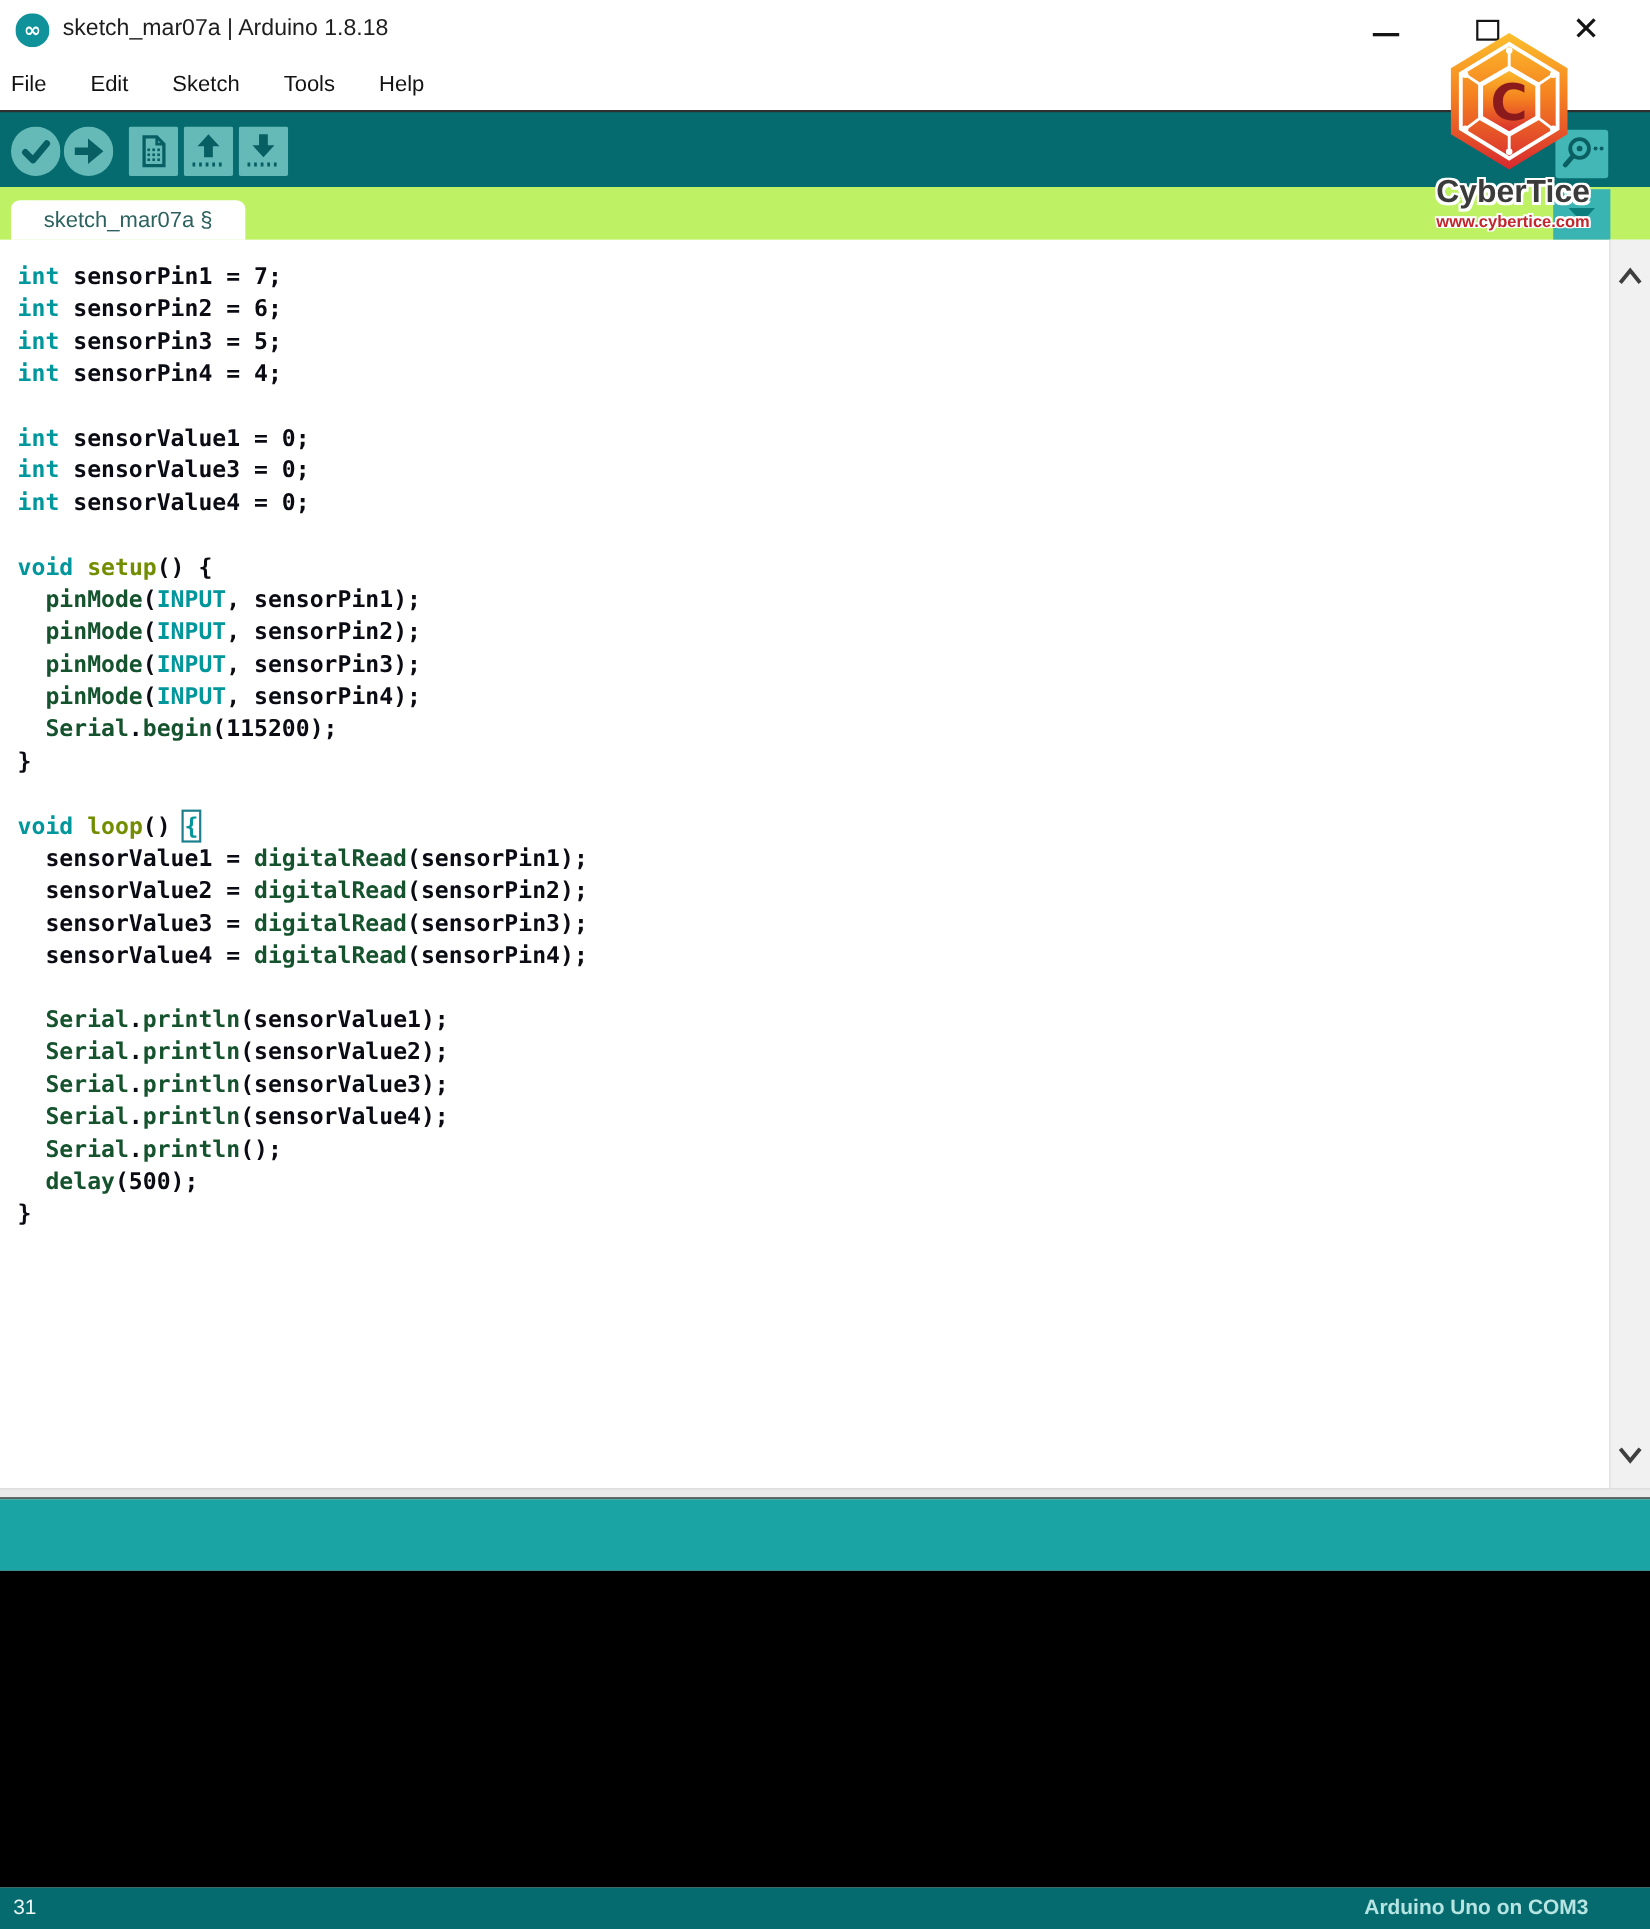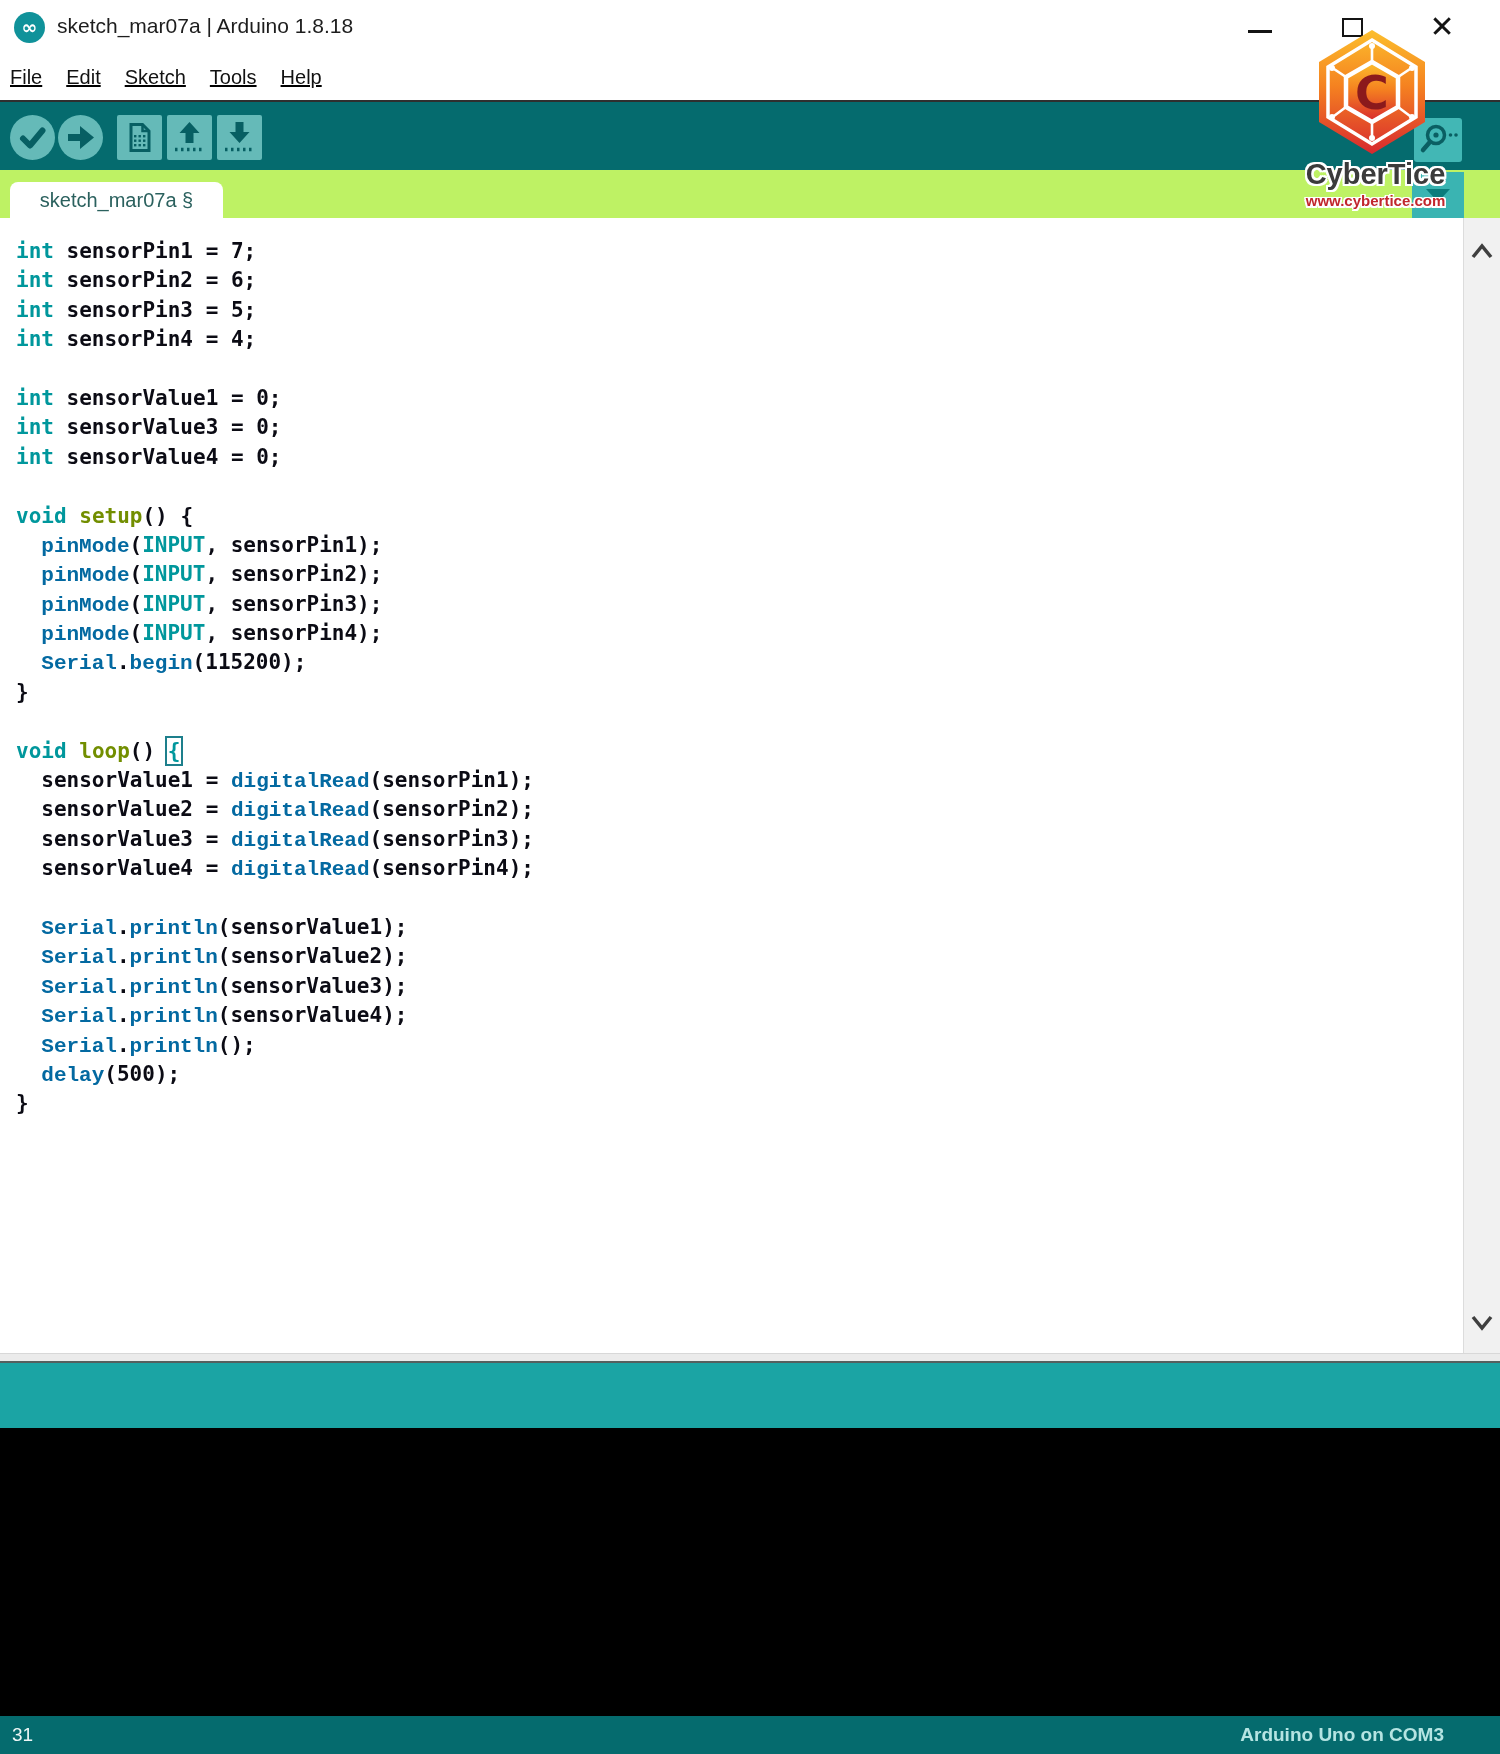--- a/index.html
+++ b/index.html
@@ -13,21 +13,21 @@
   .app-icon { position:absolute; left:14px; top:12px; width:31px; height:31px; }
   .win-title { position:absolute; left:57px; top:14px; font-size:21px; color:#1d1d1d; }
   .wc { position:absolute; top:0; height:52px; display:flex; align-items:center; justify-content:center; cursor:default; }
   .wc-min { left:1232px; width:56px; }
   .wc-min .bar { width:24px; height:3px; background:#141414; margin-top:10px; }
   .wc-max { left:1324px; width:56px; }
   .wc-max .box { width:21px; height:19px; border:2.5px solid #141414; margin-top:2px; }
   .wc-close { left:1410px; width:64px; font-size:30px; color:#141414; font-weight:400; }
   
   .menubar { position:absolute; left:0; top:55px; width:1500px; height:45px; background:#fff;
-             display:flex; align-items:center; padding-left:10px; gap:24px;text-decoration:underline; }
+             display:flex; align-items:center; padding-left:10px; gap:40px; }
   .menu-item { font-size:20px; color:#121212; cursor:default; }
   
   .toolbar { position:absolute; left:0; top:100px; width:1500px; height:70px;
              background:#056b6e; border-top:2px solid #2f2f2f; }
   .tb { position:absolute; top:13px; width:45px; height:45px; cursor:pointer; }
   .tb svg { display:block; }
   .tb-verify { left:10px; } .tb-upload { left:58px; }
   .tb-new { left:117px; } .tb-open { left:167px; } .tb-save { left:217px; }
   .tb-serial { left:1414px; top:16px; width:48px; height:44px; background:#42b7b5; border-radius:3px; }
   
@@ -38,21 +38,21 @@
   .tab-dd { position:absolute; left:1412px; top:2px; width:52px; height:46px; background:#3ab4b2;
             display:flex; align-items:center; justify-content:center; cursor:pointer; }
   
   .editor { position:absolute; left:0; top:218px; width:1500px; height:1135px; background:#fff; }
   .code { position:absolute; left:0; top:15px; width:1460px; height:100%; padding:4px 0 0 16px;
           font-family:"DejaVu Sans Mono", monospace; font-size:21px; line-height:29.4px;
           font-weight:bold; color:#000; overflow:hidden; }
   .cl { white-space:pre; height:29.4px; }
   .tk-k { color:#00979C; }
   .tk-o { color:#728E00; }
-  .tk-f { color:#0369a1;font-family:Liberation Mono, monospace; }
+  .tk-f { color:#14532d; }
   .tk-p { color:#0b0b14; }
   .tk-m { color:#00979C; outline:2px solid #1d7f8c; outline-offset:1px; }
   .vscroll { position:absolute; left:1463px; top:0; width:37px; height:1135px; background:#f1f1f1;
              border-left:1px solid #dcdcdc; }
   .sc-arrow { position:absolute; left:4px; width:28px; height:24px; cursor:pointer; }
   .sc-up { top:22px; } .sc-down { top:1092px; }
   
   .editor-band { position:absolute; left:0; top:1353px; width:1500px; height:10px; background:#ebebeb;
                  border-top:1px solid #d8d8d8; border-bottom:2px solid #55605f; }
   .divider { position:absolute; left:0; top:1363px; width:1500px; height:65px; background:#1ba4a4; }

